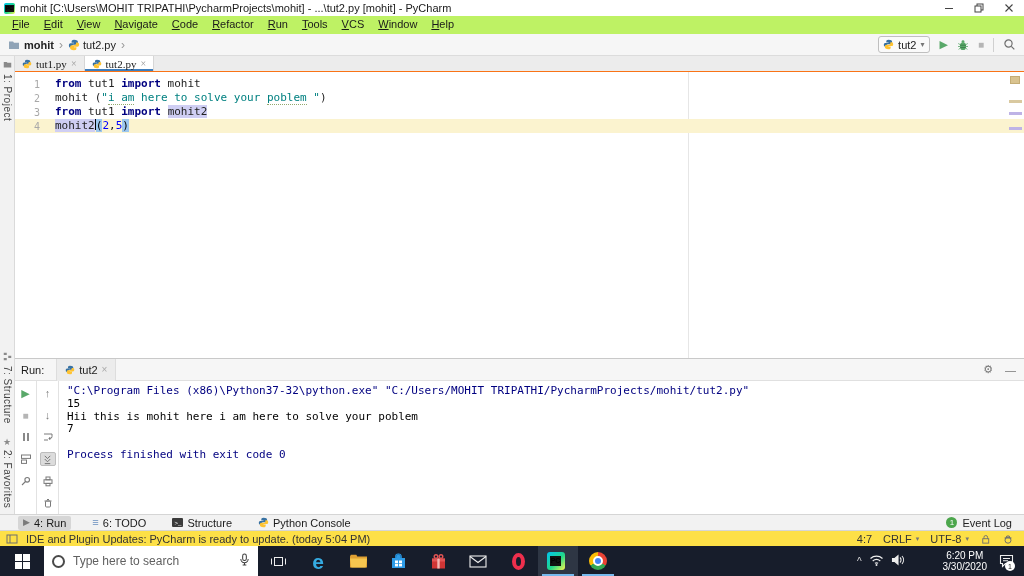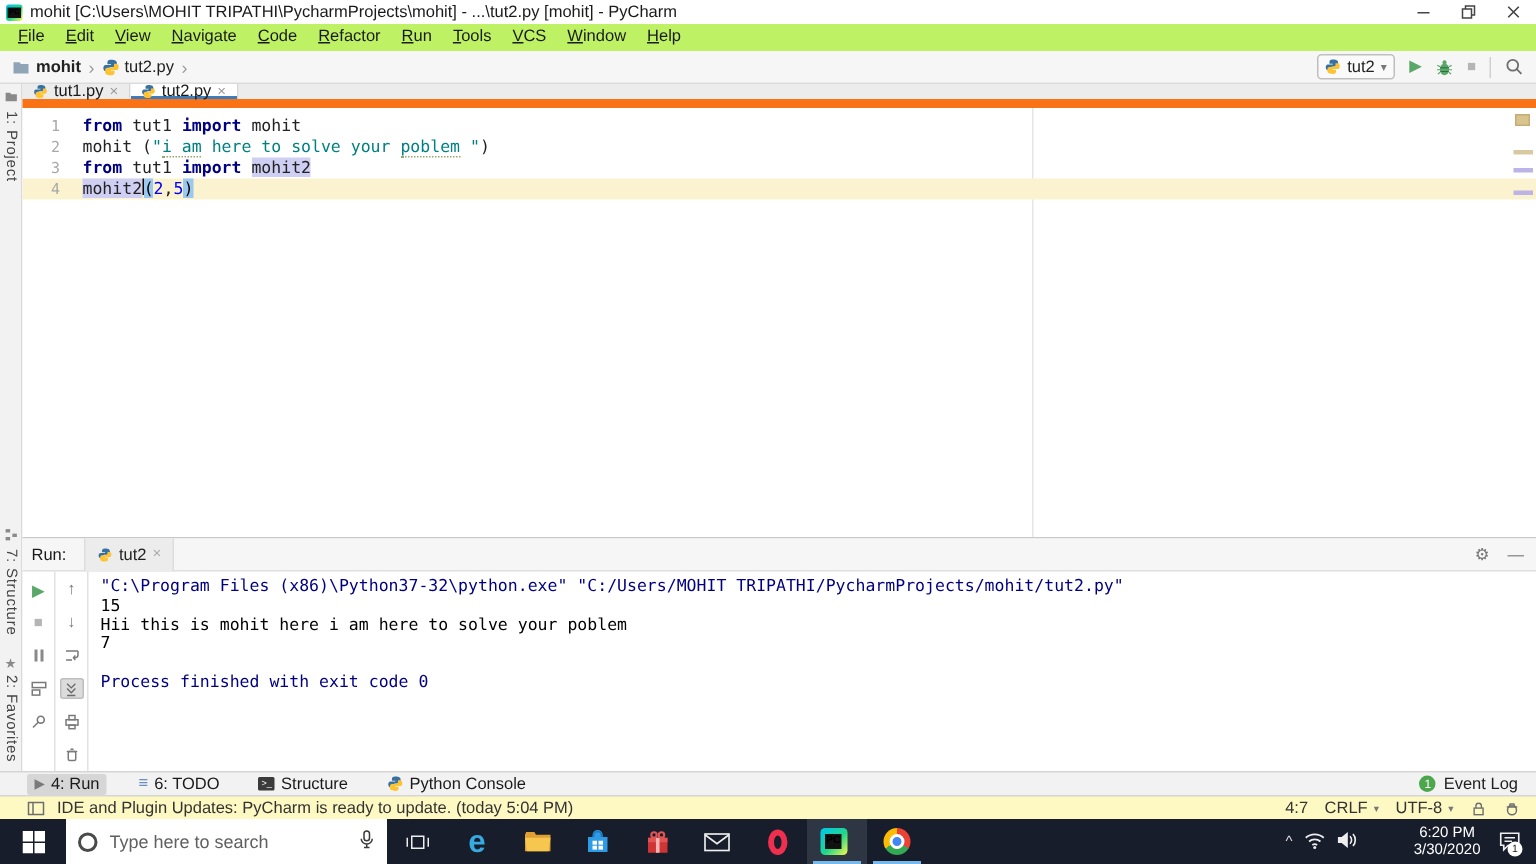--- a/index.html
+++ b/index.html
@@ -42,21 +42,21 @@
   .stripe { width:15px; background:#f2f2f2; border-right:1px solid #dadada; display:flex; flex-direction:column;
             align-items:center; padding:4px 0 6px 0; flex:0 0 auto; }
   .vlabel { writing-mode:vertical-rl; font-size:10px; color:#444; letter-spacing:0.5px; }
   .stripe-top { display:flex; flex-direction:column; align-items:center; gap:3px; }
   .stripe-bottom { margin-top:auto; display:flex; flex-direction:column; align-items:center; gap:14px; }
   .mini-ico { font-size:9px; color:#8a8a8a; line-height:9px; }
 
   .content { flex:1 1 auto; display:flex; flex-direction:column; min-width:0; }
 
   
-  .tabbar { height:16px; background:#ececec; border-bottom:6px solid #f97316; display:flex; align-items:stretch; flex:0 0 auto; }
+  .tabbar { height:16px; background:#ececec; border-bottom:1px solid #f97316; display:flex; align-items:stretch; flex:0 0 auto;font-family:Liberation Serif, serif; }
   .etab { display:flex; align-items:center; gap:4px; padding:0 7px; border-right:1px solid #d6d6d6; color:#1a1a1a; }
   .etab .x { color:#9a9a9a; font-size:10px; }
   .etab.active { background:#ffffff; box-shadow:inset 0 -2px 0 #3d7dbd; }
 
   
   .editor { flex:1 1 auto; background:#fff; position:relative; overflow:hidden;
             font-family:"DejaVu Sans Mono", monospace; font-size:11px; line-height:13px; padding-top:5px; }
   .margin-line { position:absolute; left:673px; top:0; bottom:0; width:1px; background:#e6e6e6; }
   .crow { display:flex; white-space:pre; position:relative; }
   .crow.current { background:#fbf3cf; }
@@ -99,21 +99,21 @@
   .twb-item.active { background:#d6d6d6; border-radius:2px; }
   .twb-ico { font-size:9px; color:#7a7a7a; line-height:9px; }
   .twb-ico.todo { color:#6a8fbf; font-size:11px; }
   .term-ico { width:11px; height:9px; background:#3b3b3b; border-radius:1px; display:flex; align-items:center; padding-left:2px; }
   .term-ico i { color:#fff; font-size:6px; font-style:normal; line-height:6px; }
   .twb-right { margin-left:auto; display:flex; align-items:center; gap:5px; }
   .badge-green { width:11px; height:11px; border-radius:50%; background:#4ca64c; color:#fff; font-size:8px;
                  display:flex; align-items:center; justify-content:center; }
 
   
-  .statusbar { height:16px; background:#fef9c3; border-top:1px solid #d5d5d5; display:flex; align-items:center; padding:0 10px 0 18px; gap:8px; flex:0 0 auto; color:#333; }
+  .statusbar { height:16px; background:#fde047; border-top:1px solid #d5d5d5; display:flex; align-items:center; padding:0 10px 0 6px; gap:8px; flex:0 0 auto; color:#333; }
   .sb-right { margin-left:auto; display:flex; align-items:center; gap:11px; }
   .sb-chev { font-size:7px; color:#777; margin-left:-7px; }
   .sb-ico svg { display:block; }
 
   
   .taskbar { height:30px; background:#171d2b; display:flex; align-items:stretch; flex:0 0 auto; }
   .tb-slot { width:40px; display:flex; align-items:center; justify-content:center; position:relative; flex:0 0 auto; }
   .tb-slot.start { width:44px; }
   .tb-slot.running::after { content:""; position:absolute; left:4px; right:4px; bottom:0; height:2px; background:#76b9ed; }
   .tb-slot.activeapp { background:#2e3644; }

